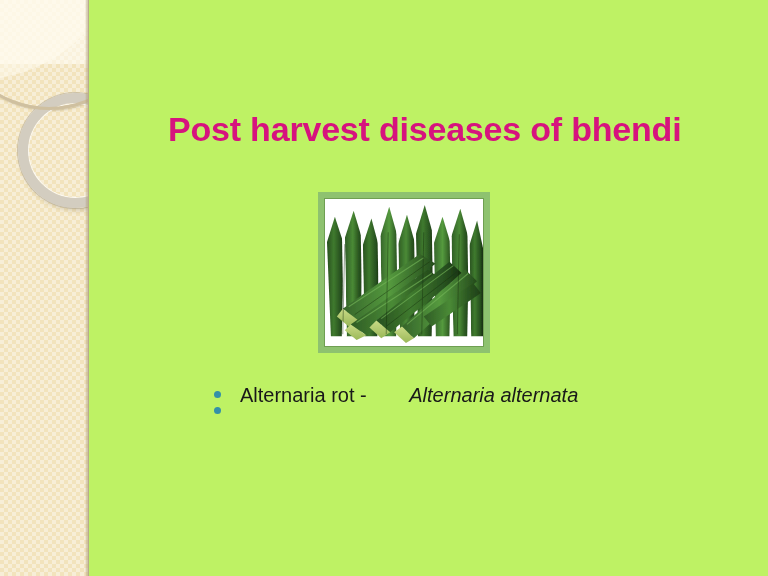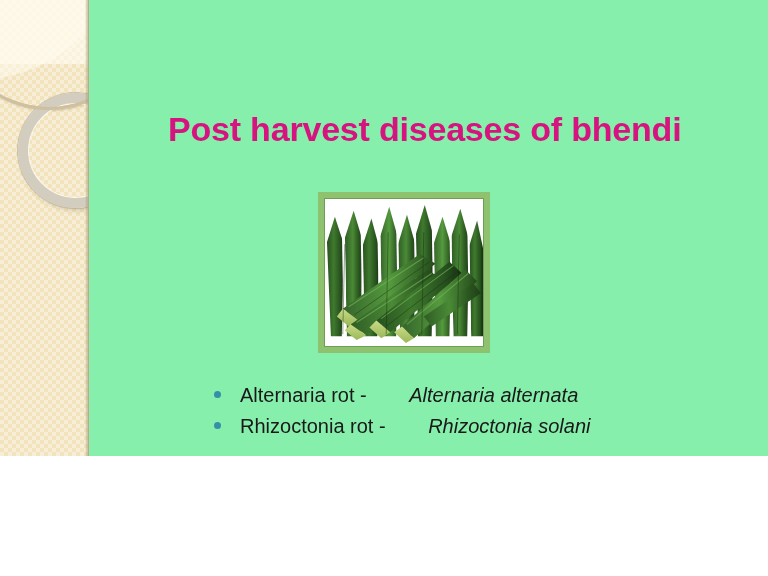--- a/index.html
+++ b/index.html
@@ -10,22 +10,22 @@
   body {
     width: 768px;
     height: 576px;
     font-family: "Liberation Sans", sans-serif;
     overflow: hidden;
   }
 
   #slide {
     position: relative;
     width: 768px;
-    height: 456px;
-    background: #86efac;
+    height: 576px;
+    background: #bef264;
     overflow: hidden;
   }
 
   
   .sidebar {
     position: absolute;
     left: 0;
     top: 0;
     width: 89px;
     height: 576px;
@@ -311,18 +311,17 @@
 
   <div class="bullets">
 
     <div class="bullet-row">
       <span class="bullet-dot"></span>
       <span class="bullet-text"><span>Alternaria rot - </span><span class="sci">Alternaria alternata</span></span>
     </div>
 
     <div class="bullet-row">
       <span class="bullet-dot"></span>
-      <span class="bullet-text"><span>Rhizoctonia rot - </span><span class="sci">Rhizoctonia solani</span></span>
     </div>
 
   </div>
 
 </div>
 
 </body></html>

